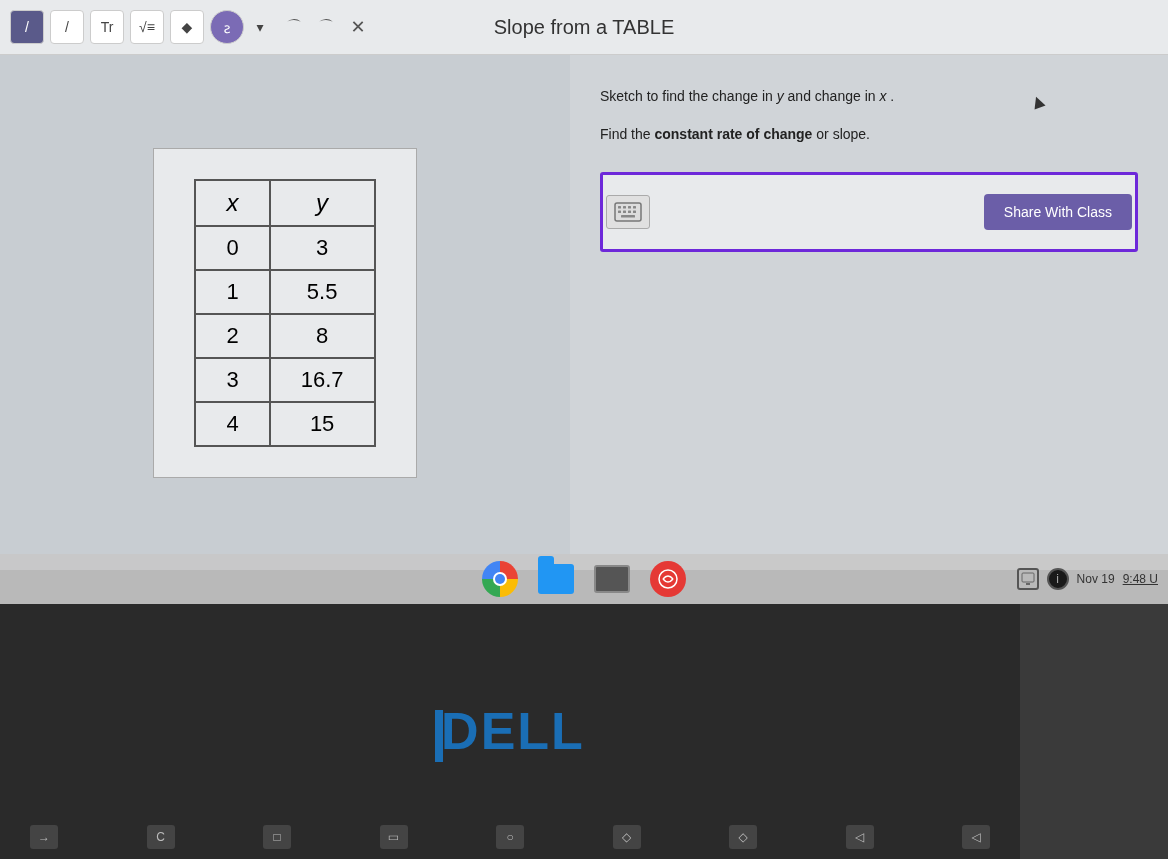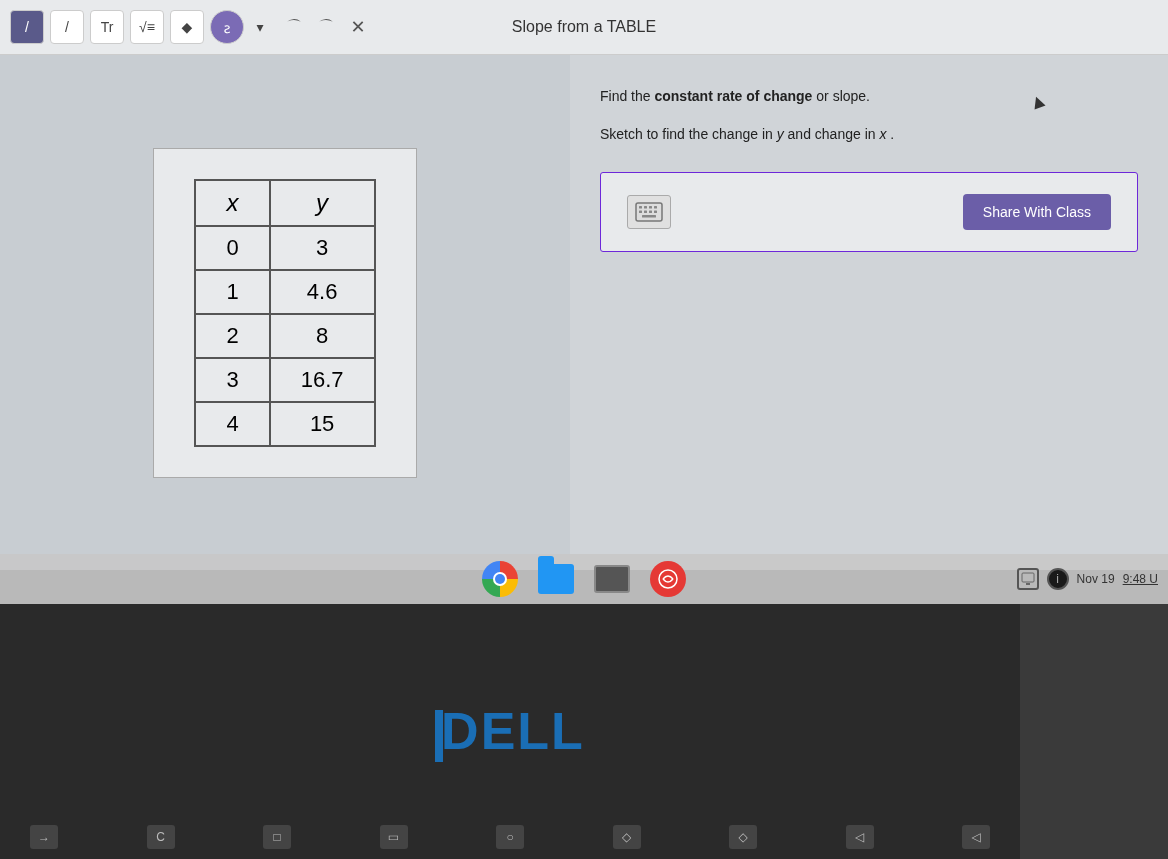--- a/index.html
+++ b/index.html
@@ -34,21 +34,21 @@
       padding: 0 10px;
       gap: 6px;
       border-bottom: 1px solid #ccc;
       position: relative;
     }
 
     .toolbar-title {
       position: absolute;
       left: 50%;
       transform: translateX(-50%);
-      font-size: 16px;
+      font-size: 20px;
       color: #333;
       font-weight: normal;
     }
 
     .tool-btn {
       width: 34px;
       height: 34px;
       background: #fff;
       border: 1px solid #ccc;
       border-radius: 4px;
@@ -153,26 +153,26 @@
       line-height: 1.6;
     }
 
     .instruction-text strong {
       font-weight: bold;
     }
 
     
     .answer-area {
       background: #e8eaec;
-      border: 1px solid #6d28d9;
+      border: 3px solid #6d28d9;
       border-radius: 3px;
       height: 80px;
       display: flex;
       align-items: center;
-      padding: 26px;
+      padding: 3px;
       gap: 10px;
       margin-top: 10px;
     }
 
     .keyboard-icon {
       width: 44px;
       height: 34px;
       background: #e0e0e0;
       border: 1px solid #aaa;
       border-radius: 3px;
@@ -417,21 +417,21 @@
               <th>y</th>
             </tr>
           </thead>
           <tbody>
             <tr>
               <td>0</td>
               <td>3</td>
             </tr>
             <tr>
               <td>1</td>
-              <td>4.6</td>
+              <td>5.5</td>
             </tr>
             <tr>
               <td>2</td>
               <td>8</td>
             </tr>
             <tr>
               <td>3</td>
               <td>16.7</td>
             </tr>
             <tr>
@@ -441,31 +441,31 @@
           </tbody>
         </table>
       </div>
     </div>
 
     <div class="right-panel">
 
       <div class="cursor">▲</div>
 
       <p class="instruction-text">
-        <span>Find the </span>
-        <strong>constant rate of change</strong>
-        <span> or slope.</span>
-      </p>
-
-      <p class="instruction-text">
         <span>Sketch to find the change in </span>
         <em>y</em>
         <span> and change in </span>
         <em>x</em>
         <span>.</span>
+      </p>
+
+      <p class="instruction-text">
+        <span>Find the </span>
+        <strong>constant rate of change</strong>
+        <span> or slope.</span>
       </p>
 
 
       <div class="answer-area">
         <div class="keyboard-icon">
           <svg viewBox="0 0 28 20" fill="none" xmlns="http://www.w3.org/2000/svg">
             <rect x="1" y="1" width="26" height="18" rx="2" stroke="#777" stroke-width="1.5" fill="#ddd"></rect>
             <rect x="4" y="4" width="3" height="2.5" rx="0.5" fill="#888"></rect>
             <rect x="9" y="4" width="3" height="2.5" rx="0.5" fill="#888"></rect>
             <rect x="14" y="4" width="3" height="2.5" rx="0.5" fill="#888"></rect>

